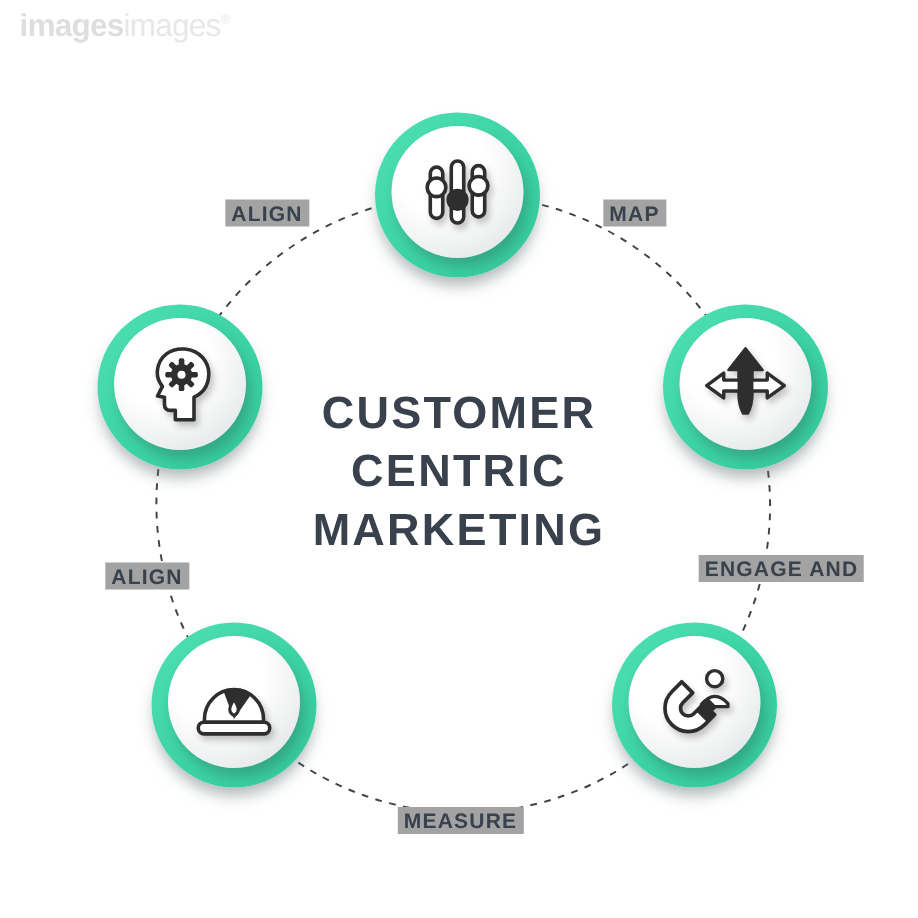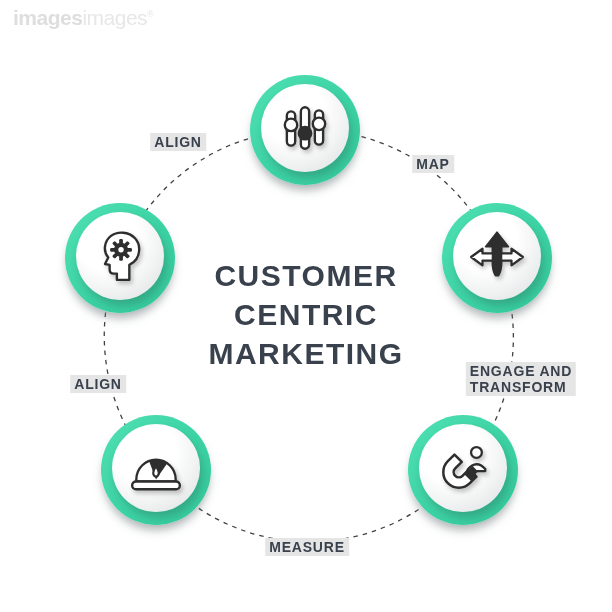--- a/index.html
+++ b/index.html
@@ -24,23 +24,23 @@
   .node{position:absolute;width:110px;height:110px;border-radius:50%;
         background:linear-gradient(135deg,#4fe0b2 0%,#3cd3a4 55%,#35c99b 100%);
         box-shadow:0 7px 10px -2px rgba(110,120,120,.55);}
   .node .inner{position:absolute;left:11px;top:9px;width:88px;height:88px;border-radius:50%;
         background:radial-gradient(circle at 36% 30%,#ffffff 38%,#f2f3f3 62%,#dee0e1 95%);
         box-shadow:3px 6px 8px rgba(40,60,55,.25);
         display:flex;align-items:center;justify-content:center;}
   .node svg{filter:drop-shadow(2px 3px 2px rgba(90,90,90,.35));}
 
   
-  .lbl{position:absolute;transform:translate(-50%,-50%);text-align:left;white-space:nowrap;
+  .lbl{position:absolute;transform:translate(-50%,-50%);text-align:right;white-space:nowrap;
        font-weight:700;font-size:14px;line-height:16px;letter-spacing:.8px;color:#39414d;
-       background:#e5e5e5;padding:1px 4px;}
+       background:#a3a3a3;padding:1px 4px;}
 </style>
 </head>
 <body>
 
 <div class="stage">
 
   <svg class="ring-svg" width="612" height="612" viewBox="0 0 612 612">
     <path d="M305 130 A200 200 0 0 1 497 258 A200 200 0 0 1 463 470 A200 200 0 0 1 156 470 A200 200 0 0 1 120 258 A200 200 0 0 1 305 130 Z" fill="none" stroke="#424242" stroke-width="1.3" stroke-dasharray="4.5 5"></path>
   </svg>
 
@@ -114,21 +114,20 @@
           <rect x="27.2" y="11.5" width="3.6" height="21" rx="1.2" transform="rotate(90 29 22)"></rect>
           <rect x="27.2" y="11.5" width="3.6" height="21" rx="1.2" transform="rotate(135 29 22)"></rect>
           <circle cx="29" cy="22" r="6.8"></circle>
         </g>
         <circle cx="29" cy="22" r="2.6" fill="#ffffff"></circle>
       </svg>
     </div>
   </div>
 
   <div class="lbl" style="left:178px;top:142px;">ALIGN</div>
-  <div class="lbl" style="left:433px;top:142px;margin-top:22px;">MAP</div>
+  <div class="lbl" style="left:423px;top:142px;">MAP</div>
   <div class="lbl" style="left:521px;top:379px;">
     <div>ENGAGE AND</div>
-    <div>TRANSFORM</div>
   </div>
   <div class="lbl" style="left:307px;top:537px;margin-top:10px;">MEASURE</div>
   <div class="lbl" style="left:98px;top:384px;">ALIGN</div>
 
 </div>
 
 </body></html>

